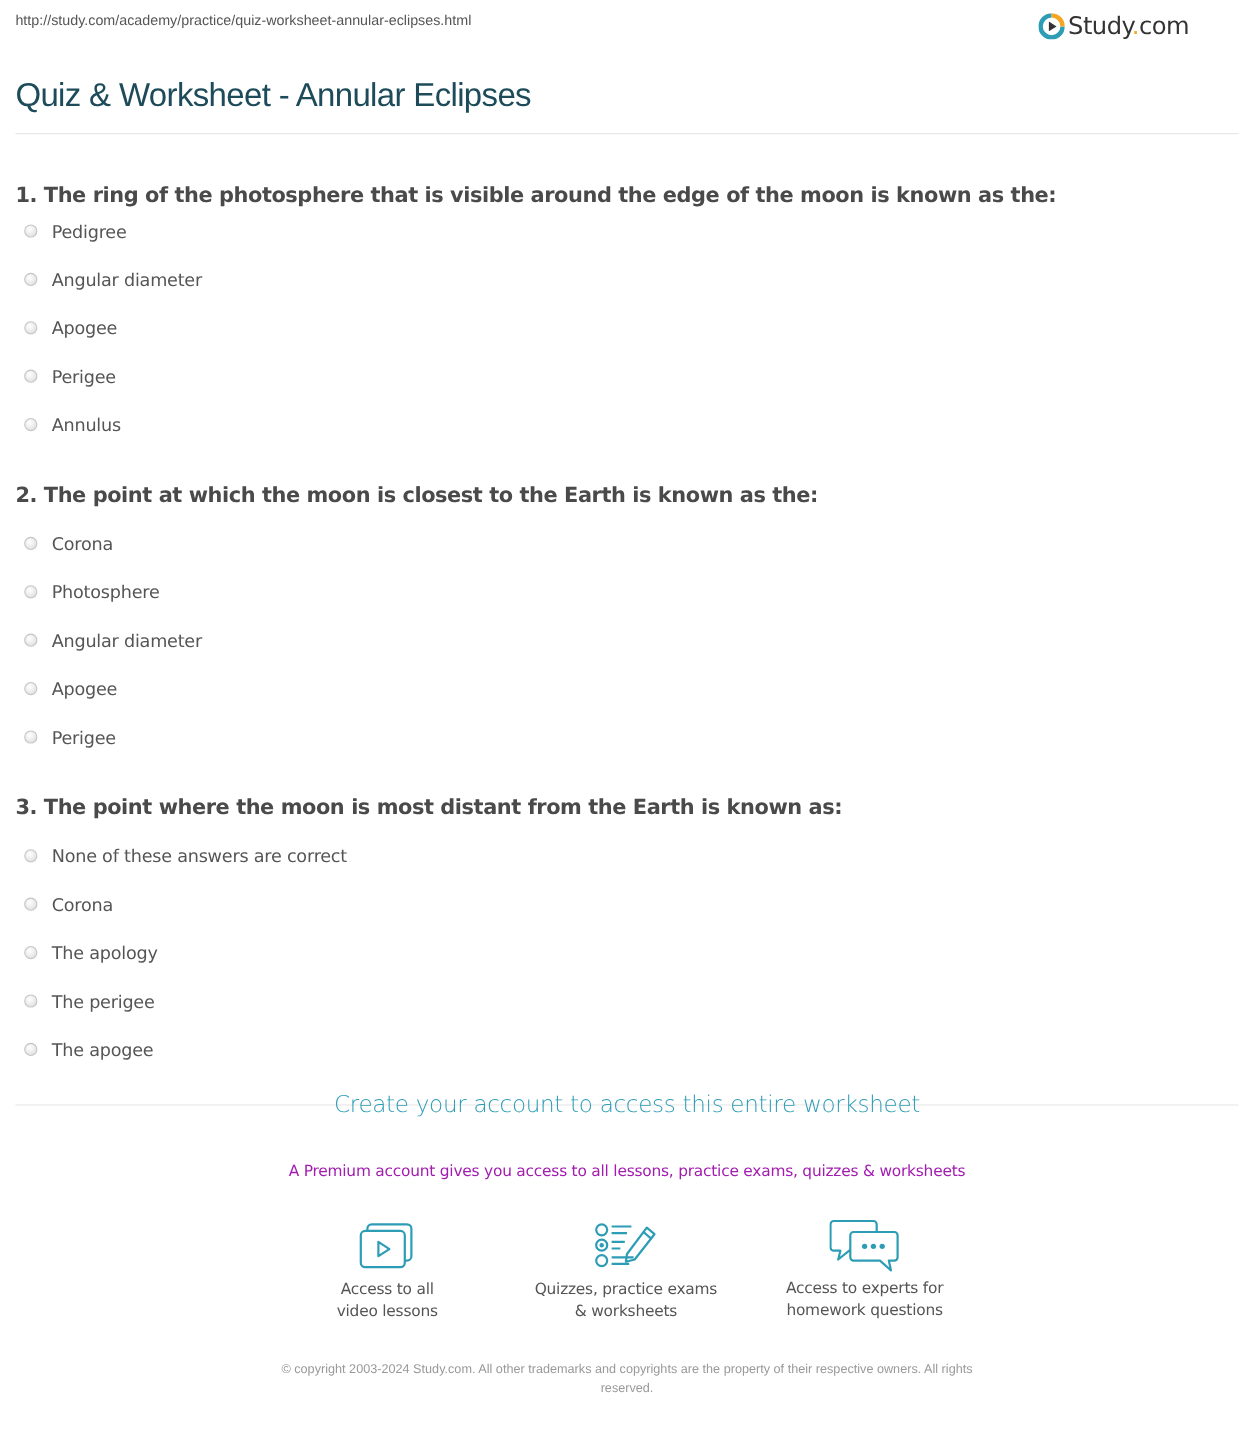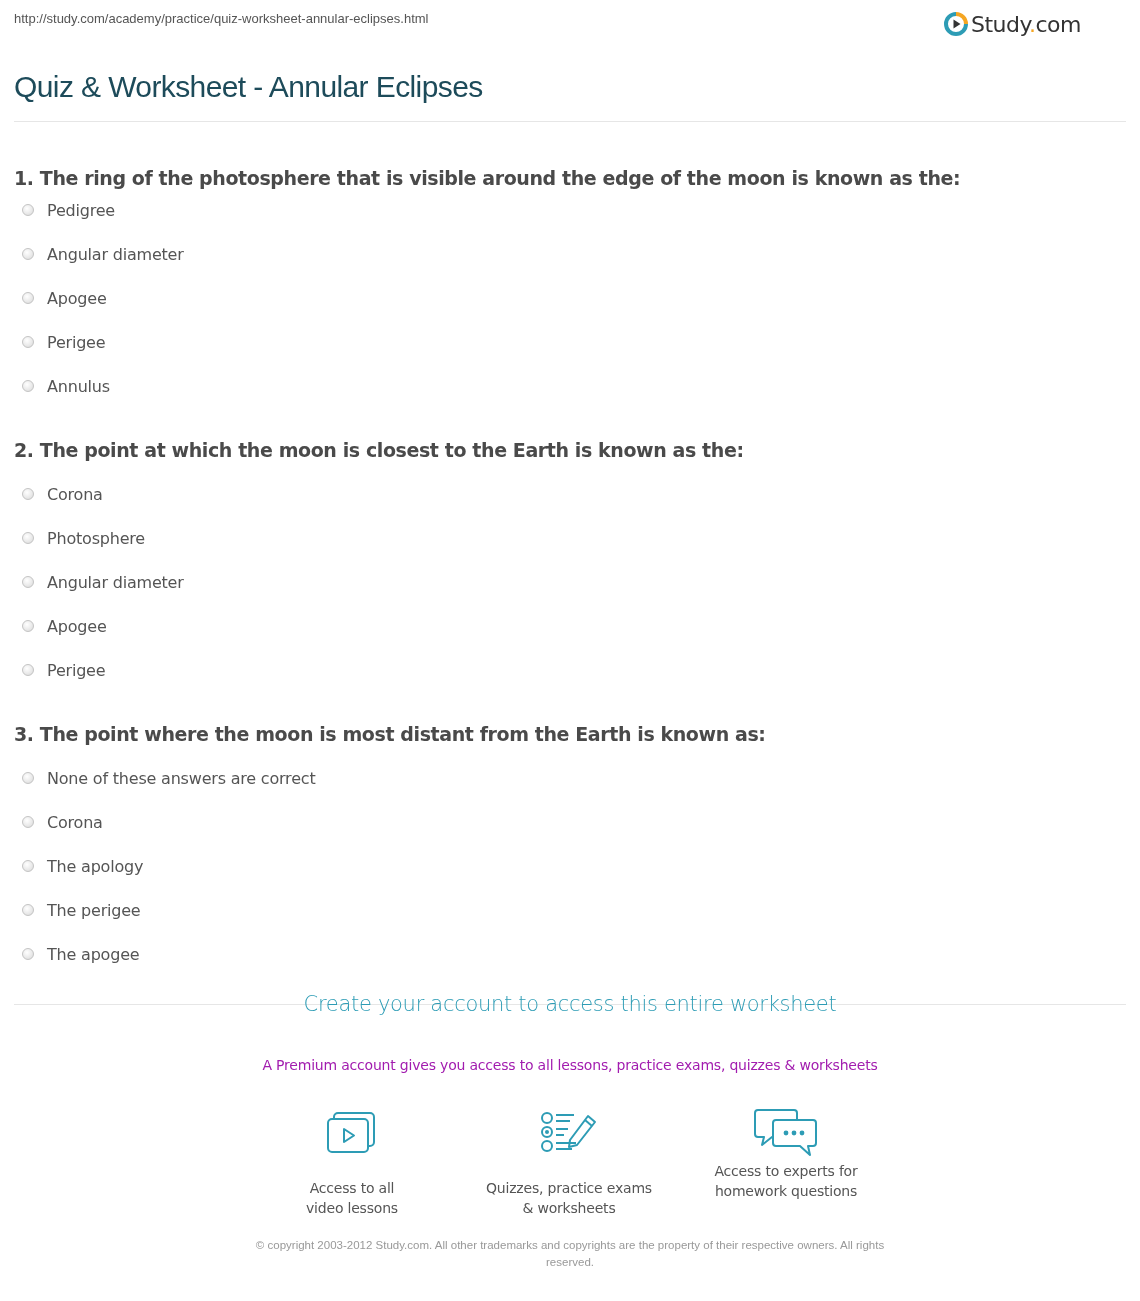--- a/index.html
+++ b/index.html
@@ -22,21 +22,21 @@
     .answer { display: flex; align-items: center; height: 44px; }
     .radio { width: 12px; height: 12px; border-radius: 50%; border: 1px solid #c4c4c4; background: radial-gradient(circle at 40% 35%, #ffffff 0%, #e8e8e8 60%, #d5d5d5 100%); margin-right: 13px; flex-shrink: 0; }
     .answer-label { font-size: 16px; color: #555555; font-family: "DejaVu Sans", sans-serif; letter-spacing: -0.2px; }
 
     .cta { position: absolute; left: 0; width: 1140px; text-align: center; }
     .cta-title { top: 992px; font-size: 21px; color: #2d9cb5; font-weight: 300; font-family: "DejaVu Sans", sans-serif; letter-spacing: -0.3px; }
     .cta-sub { top: 1057px; font-size: 14px; color: #a21caf; font-family: "DejaVu Sans", sans-serif; letter-spacing: -0.2px; }
 
     .feature { position: absolute; width: 200px; text-align: center; }
     .feature svg { display: block; margin: 0 auto; }
-    .feature-label { font-size: 14px; color: #555555; line-height: 20px; margin-top: 24px; letter-spacing: -0.2px; }
+    .feature-label { font-size: 14px; color: #555555; line-height: 20px; margin-top: 8px; letter-spacing: -0.2px; }
 
     .copyright { position: absolute; left: 210px; width: 720px; top: 1237px; text-align: center; font-size: 11.5px; color: #999999; line-height: 17px; font-family: "Liberation Sans", sans-serif; }
   </style>
 </head>
 <body>
 
 <div class="url">http://study.com/academy/practice/quiz-worksheet-annular-eclipses.html</div>
 
 <div class="logo">
   <span class="logo-icon">
@@ -177,15 +177,15 @@
       <circle cx="48" cy="25" r="2.4" fill="#2d9cb5"></circle>
     </svg>
   </span>
   <div class="feature-label" style="margin-top:3px;">
     <div>Access to experts for</div>
     <div>homework questions</div>
   </div>
 </div>
 
 <div class="copyright">
-  <div>© copyright 2003-2012 Study.com. All other trademarks and copyrights are the property of their respective owners. All rights</div>
+  <div>© copyright 2003-2024 Study.com. All other trademarks and copyrights are the property of their respective owners. All rights</div>
   <div>reserved.</div>
 </div>
 
 </body></html>

